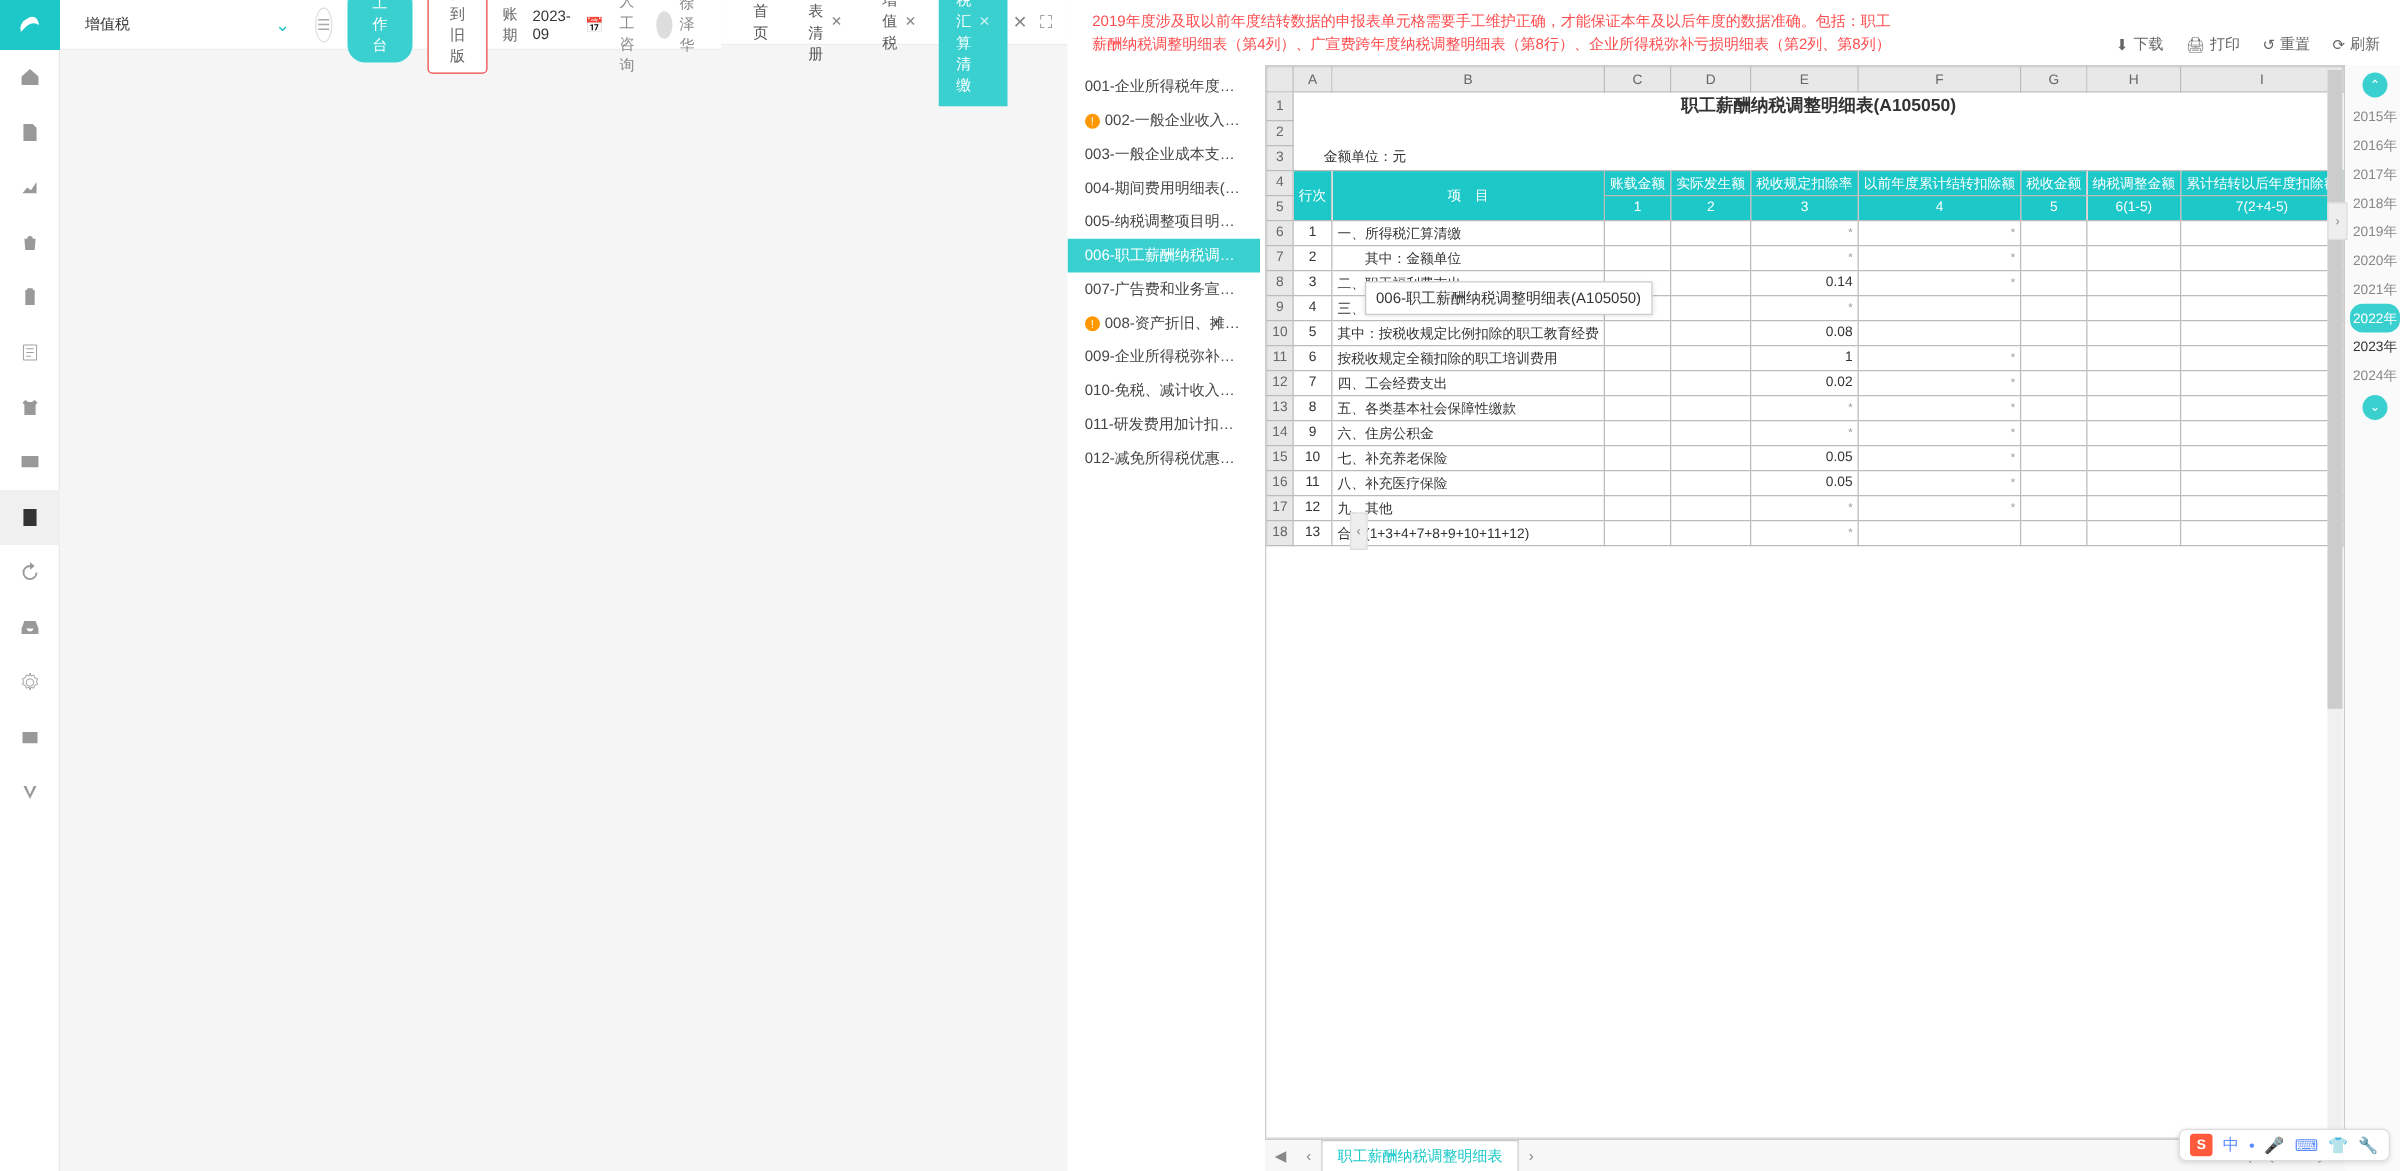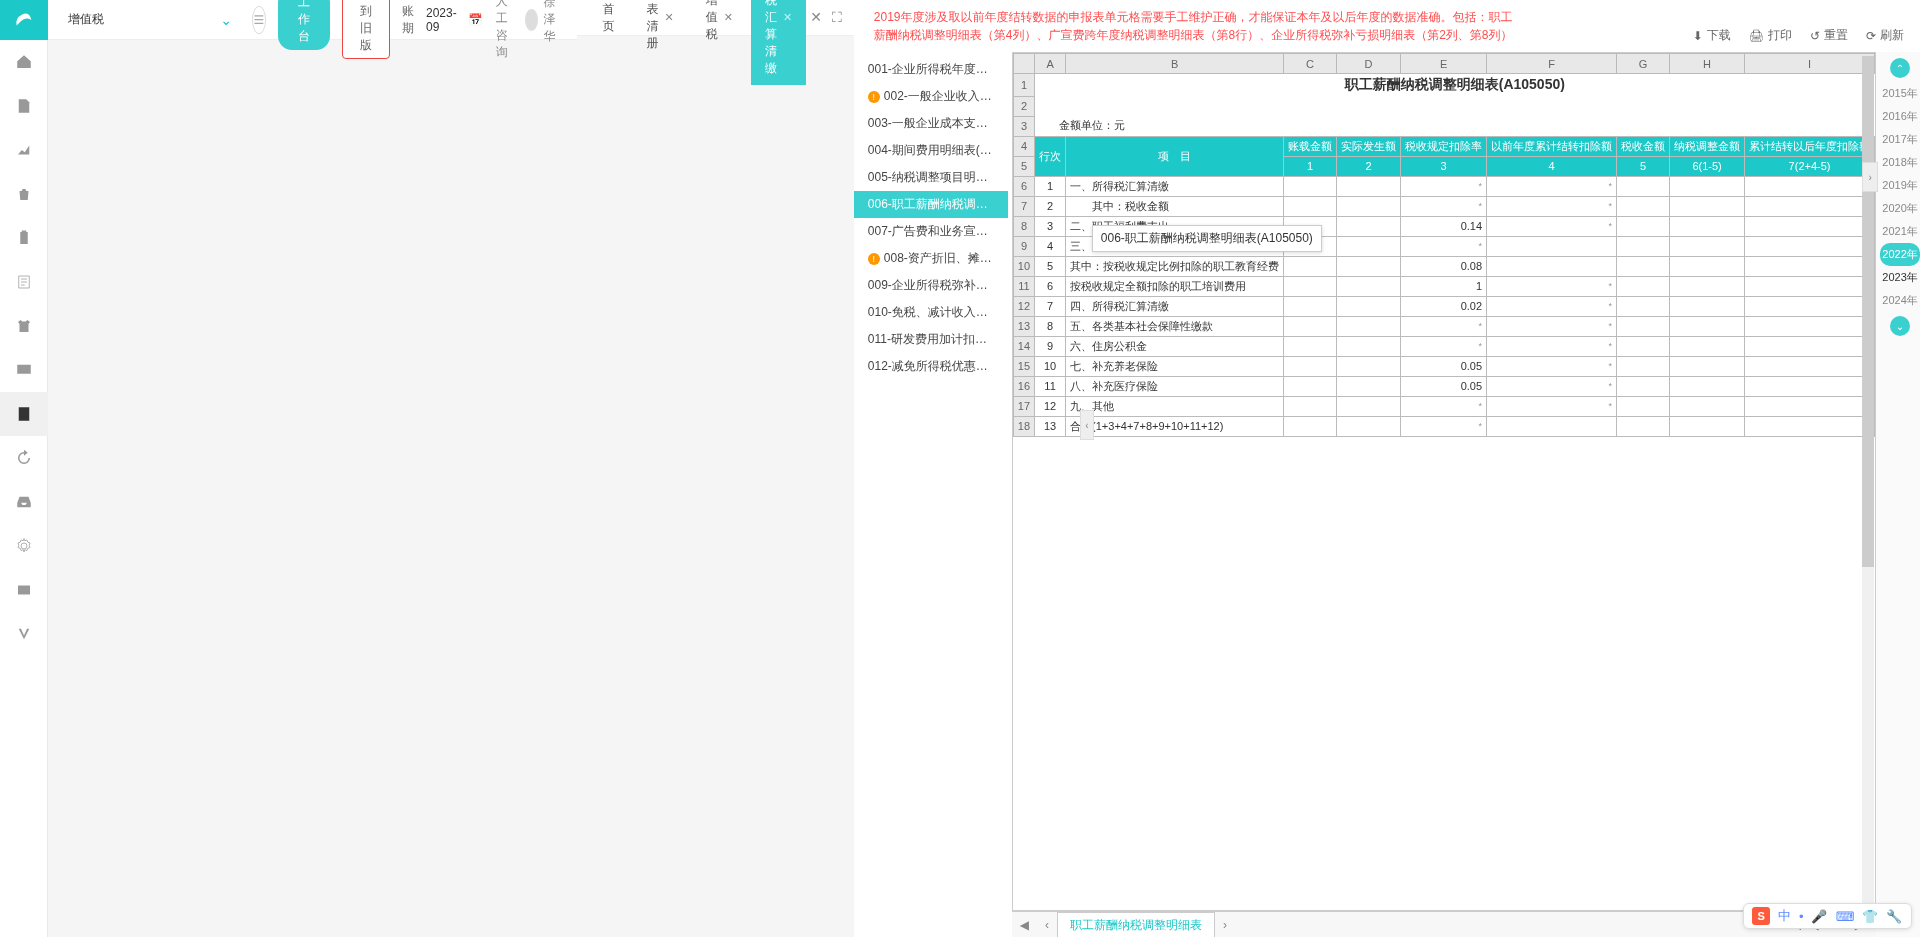--- a/index.html
+++ b/index.html
@@ -297,21 +297,21 @@
                       <td class="data-cell"></td>
                       <td class="data-cell ast"></td>
                       <td class="data-cell ast"></td>
                       <td class="data-cell"></td>
                       <td class="data-cell"></td>
                       <td class="data-cell ast"></td>
                     </tr>
                     <tr>
                       <th class="row-hdr">7</th>
                       <td class="rownum-cell">2</td>
-                      <td class="item-cell">　　其中：税收金额</td>
+                      <td class="item-cell">　　其中：金额单位</td>
                       <td class="data-cell"></td>
                       <td class="data-cell"></td>
                       <td class="data-cell ast"></td>
                       <td class="data-cell ast"></td>
                       <td class="data-cell"></td>
                       <td class="data-cell"></td>
                       <td class="data-cell ast"></td>
                     </tr>
                     <tr>
                       <th class="row-hdr">8</th>
@@ -357,21 +357,21 @@
                       <td class="data-cell"></td>
                       <td class="data-cell">1</td>
                       <td class="data-cell ast"></td>
                       <td class="data-cell"></td>
                       <td class="data-cell"></td>
                       <td class="data-cell ast"></td>
                     </tr>
                     <tr>
                       <th class="row-hdr">12</th>
                       <td class="rownum-cell">7</td>
-                      <td class="item-cell">四、所得税汇算清缴</td>
+                      <td class="item-cell">四、工会经费支出</td>
                       <td class="data-cell"></td>
                       <td class="data-cell"></td>
                       <td class="data-cell">0.02</td>
                       <td class="data-cell ast"></td>
                       <td class="data-cell"></td>
                       <td class="data-cell"></td>
                       <td class="data-cell ast"></td>
                     </tr>
                     <tr>
                       <th class="row-hdr">13</th>

